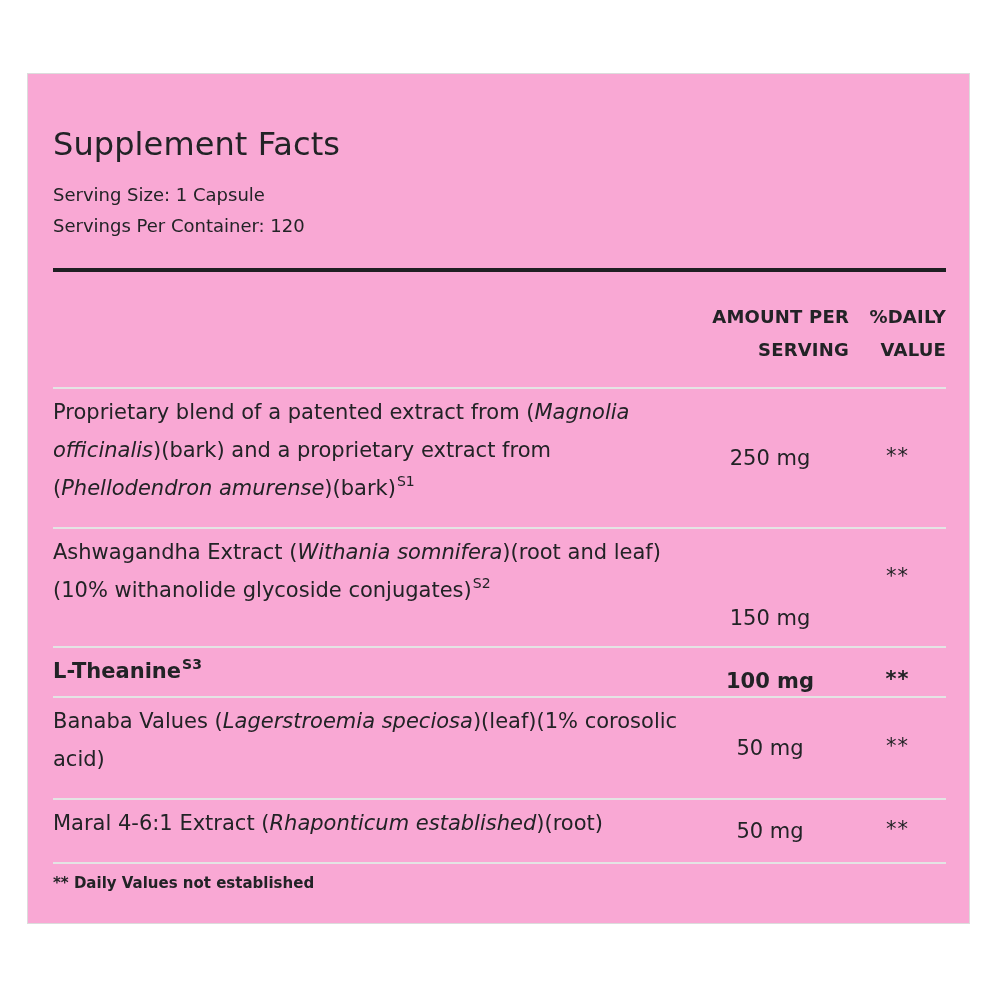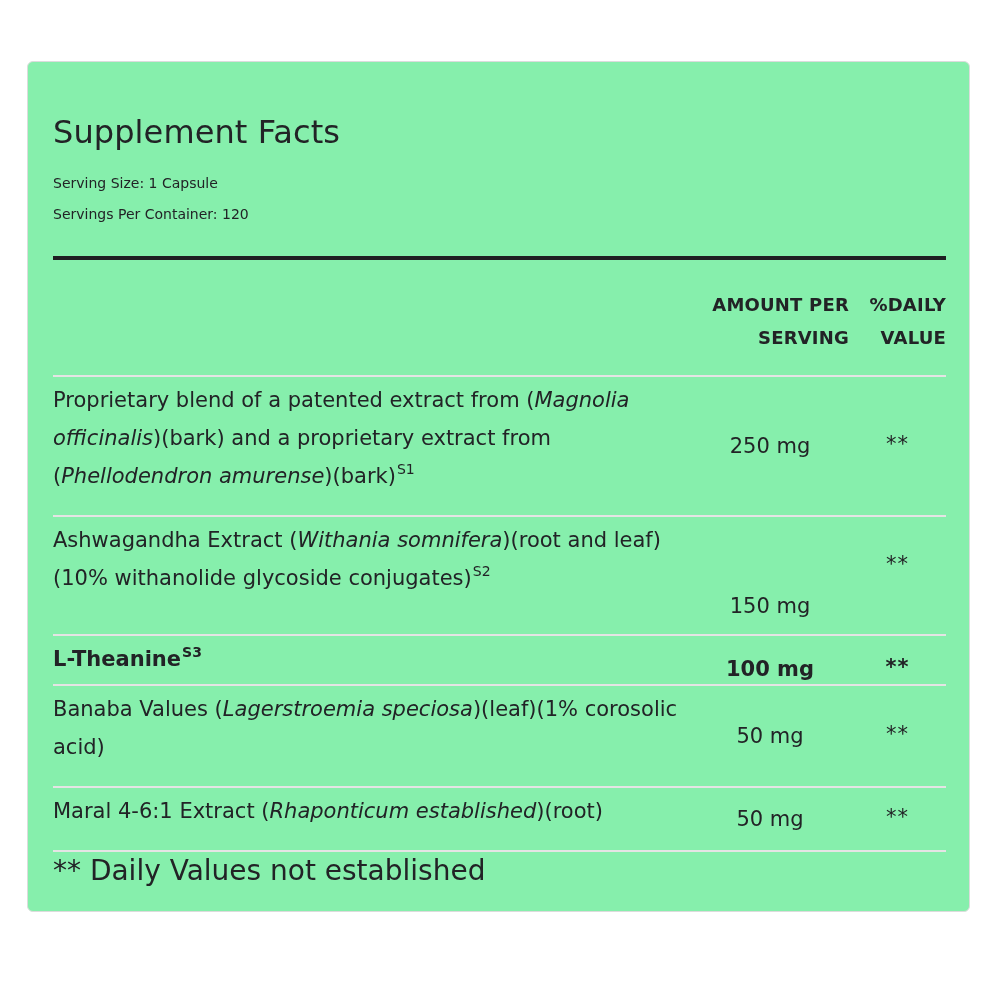--- a/index.html
+++ b/index.html
@@ -11,47 +11,47 @@
       overflow: hidden;
     }
     body {
       font-family: "DejaVu Sans", "Liberation Sans", sans-serif;
       color: #222326;
       position: relative;
     }
     .card {
       position: absolute;
       left: 27px;
-      top: 61px;
+      top: 73px;
       width: 941px;
       height: 849px;
       border: 1px solid #dcdcdc;
-      border-radius: 6px;
-      background: #86efac;
+      border-radius: 0;
+      background: #f9a8d4;
       box-sizing: content-box;
     }
     .inner {
       position: absolute;
       left: 25px;
       top: 0;
       width: 893px;
     }
     .title {
       position: absolute;
       top: 50px;
       left: 0;
       font-size: 32px;
       line-height: 40px;
       white-space: nowrap;
       letter-spacing: 0.1px;
     }
     .serving {
       position: absolute;
       left: 0;
-      font-size: 14px;
+      font-size: 18px;
       line-height: 28px;
       white-space: nowrap;
     }
     .serving.size { top: 107px; }
     .serving.per { top: 138px; }
     .thick-bar {
       position: absolute;
       left: 0;
       top: 194px;
       width: 893px;
@@ -123,24 +123,25 @@
     .row-2 .amt { top: 19px; }
     .row-2 .dv { top: 17px; }
     .row-3 { height: 102px; }
     .row-3 .amt { top: 36px; }
     .row-3 .dv { top: 34px; }
     .row-4 { height: 64px; }
     .row-4 .amt { top: 17px; }
     .row-4 .dv { top: 15px; }
 
     .footnote {
-      font-size: 28px;
+      font-size: 15px;
       line-height: 28px;
       padding-top: 5px;
       white-space: nowrap;
+      font-weight: bold;
     }
   </style>
 </head>
 <body>
 
 <div class="card">
   <div class="inner">
     <div class="title">Supplement Facts</div>
     <div class="serving size">Serving Size: 1 Capsule</div>
     <div class="serving per">Servings Per Container: 120</div>

